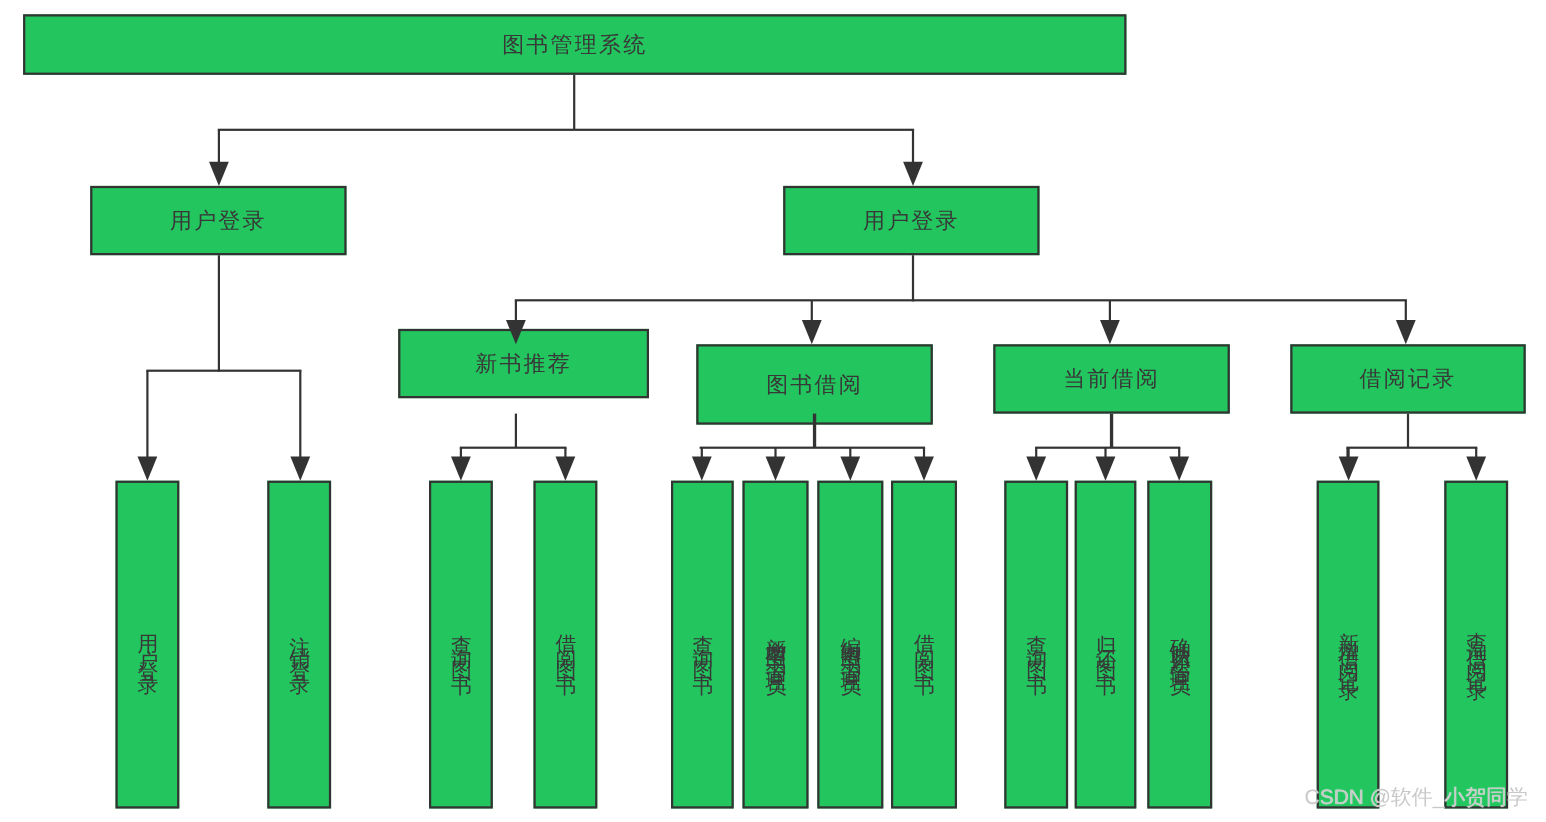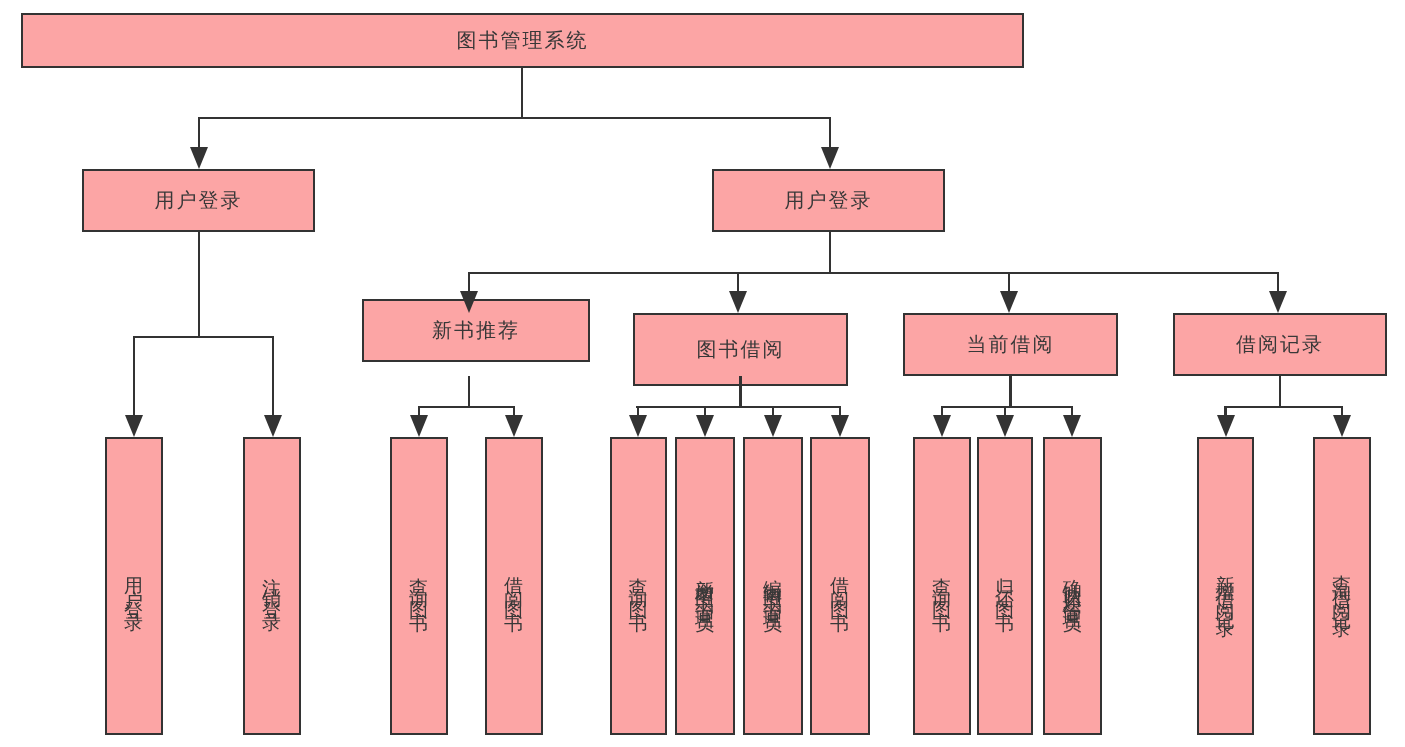--- a/index.html
+++ b/index.html
@@ -7,21 +7,21 @@
     position:relative;
     width:1405px;height:747px;
     background:#ffffff;
     font-family:"Liberation Sans","DejaVu Sans",sans-serif;
     overflow:hidden;
   }
   .box{
     position:absolute;
     box-sizing:border-box;
     border:2.5px solid #333333;
-    background:#fca5a5;
+    background:#22c55e;
     display:flex;
     align-items:center;
     justify-content:center;
   }
   .hlabel{
     font-size:20px;
     color:#383838;
     letter-spacing:2px;
     white-space:nowrap;
   }
@@ -183,14 +183,15 @@
   <div class="vline" style="left:1070.75px;top:407px;height:12px"></div>
   <div class="arrow" style="left:1063px;top:415px"></div>
 
   <div class="vline" style="left:1278.75px;top:376px;height:31px"></div>
   <div class="hline" style="left:1223.75px;top:405.75px;width:119.5px"></div>
   <div class="vline" style="left:1224.25px;top:407px;height:12px"></div>
   <div class="arrow" style="left:1216.5px;top:415px"></div>
   <div class="vline" style="left:1340.75px;top:407px;height:12px"></div>
   <div class="arrow" style="left:1333px;top:415px"></div>
 
+  <div class="watermark">CSDN @软件_小贺同学</div>
 
 </div>
 
 </body></html>

